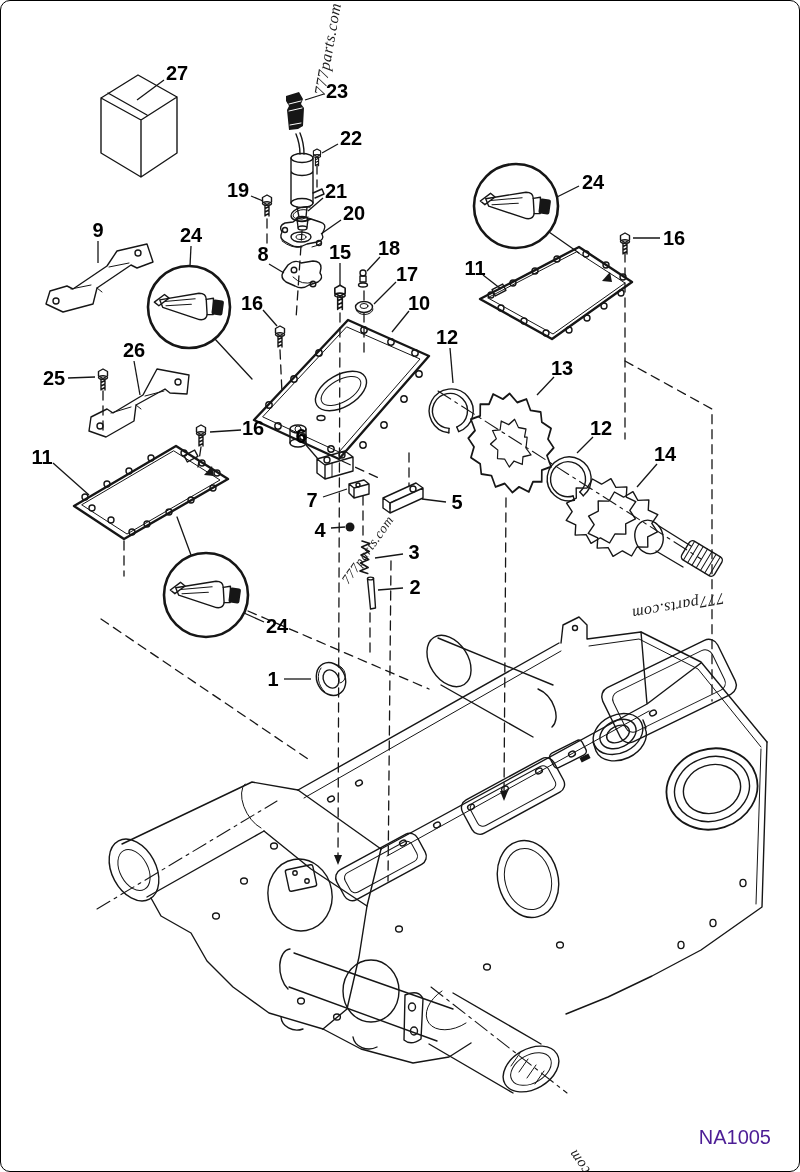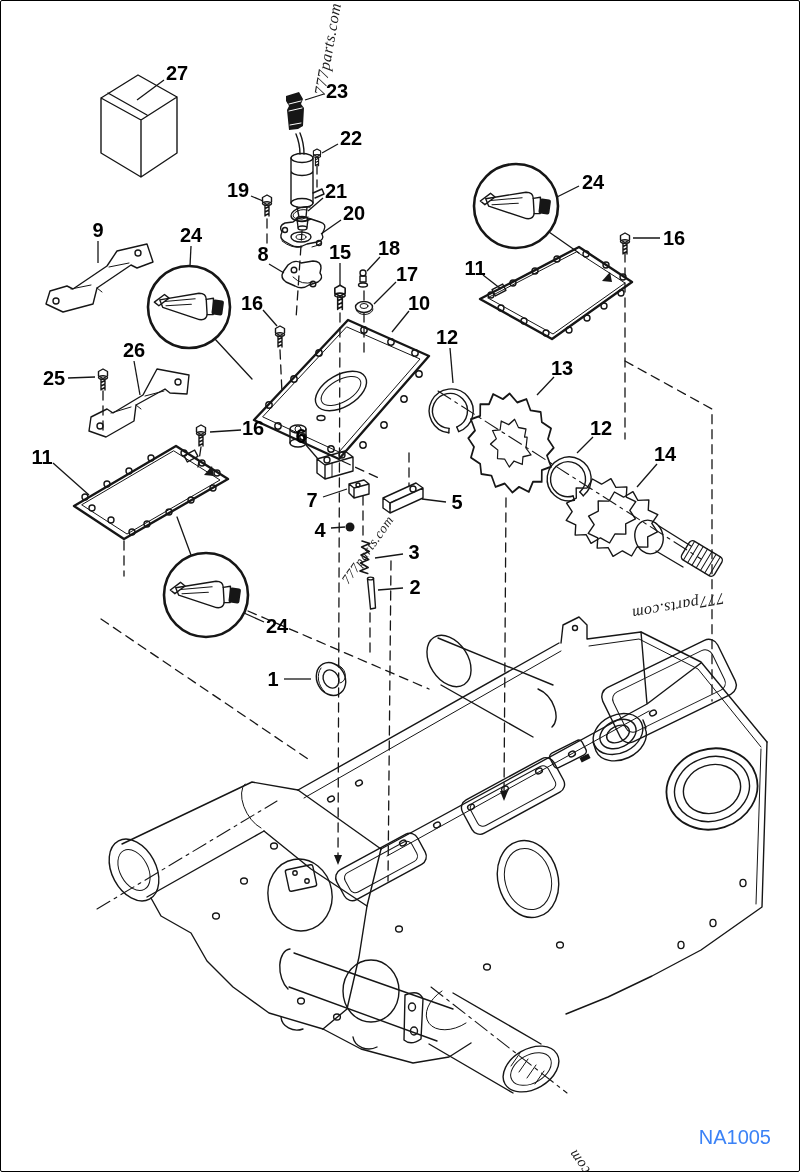--- a/index.html
+++ b/index.html
@@ -1,30 +1,30 @@
 <!DOCTYPE html>
 <html><head>
 <meta charset="utf-8">
 <style>
   html,body{margin:0;padding:0;background:#fff;}
   .page{position:relative;width:800px;height:1172px;background:#fff;overflow:hidden;
-        border:1.6px solid #000;border-radius:2px;box-sizing:border-box;
+        border:1.6px solid #000;border-radius:10px;box-sizing:border-box;
         font-family:"Liberation Sans", sans-serif;}
   svg{position:absolute;left:0;top:0;}
   .art{stroke:#161616;fill:none;stroke-width:1.4;stroke-linejoin:round;stroke-linecap:round;}
   .thick{stroke-width:2.4;}
   .thin{stroke-width:1;}
   .dash{stroke-dasharray:9 6;stroke-width:1.3;}
   .dashdot{stroke-dasharray:15 5 3 5;stroke-width:1.1;}
   .fillc{fill:#161616;stroke:none;}
   text.callout{font-family:"Liberation Sans", sans-serif;font-weight:bold;font-size:20px;fill:#000;text-anchor:middle;}
   .leader{stroke:#161616;stroke-width:1.3;fill:none;}
   .watermark{position:absolute;color:#1c1c1c;font-style:italic;white-space:nowrap;
              font-family:"Liberation Serif", serif;letter-spacing:.5px;}
-  .diagram-code{position:absolute;right:28px;bottom:22px;font-size:20px;color:#3b82f6;
+  .diagram-code{position:absolute;right:28px;bottom:22px;font-size:20px;color:#4c1d95;
                 font-family:"Liberation Sans", sans-serif;}
 </style>
 </head>
 <body>
 
 <div class="page">
 
 <svg width="800" height="1172" viewBox="0 0 800 1172">
   <defs>
     <g id="def-screw">

